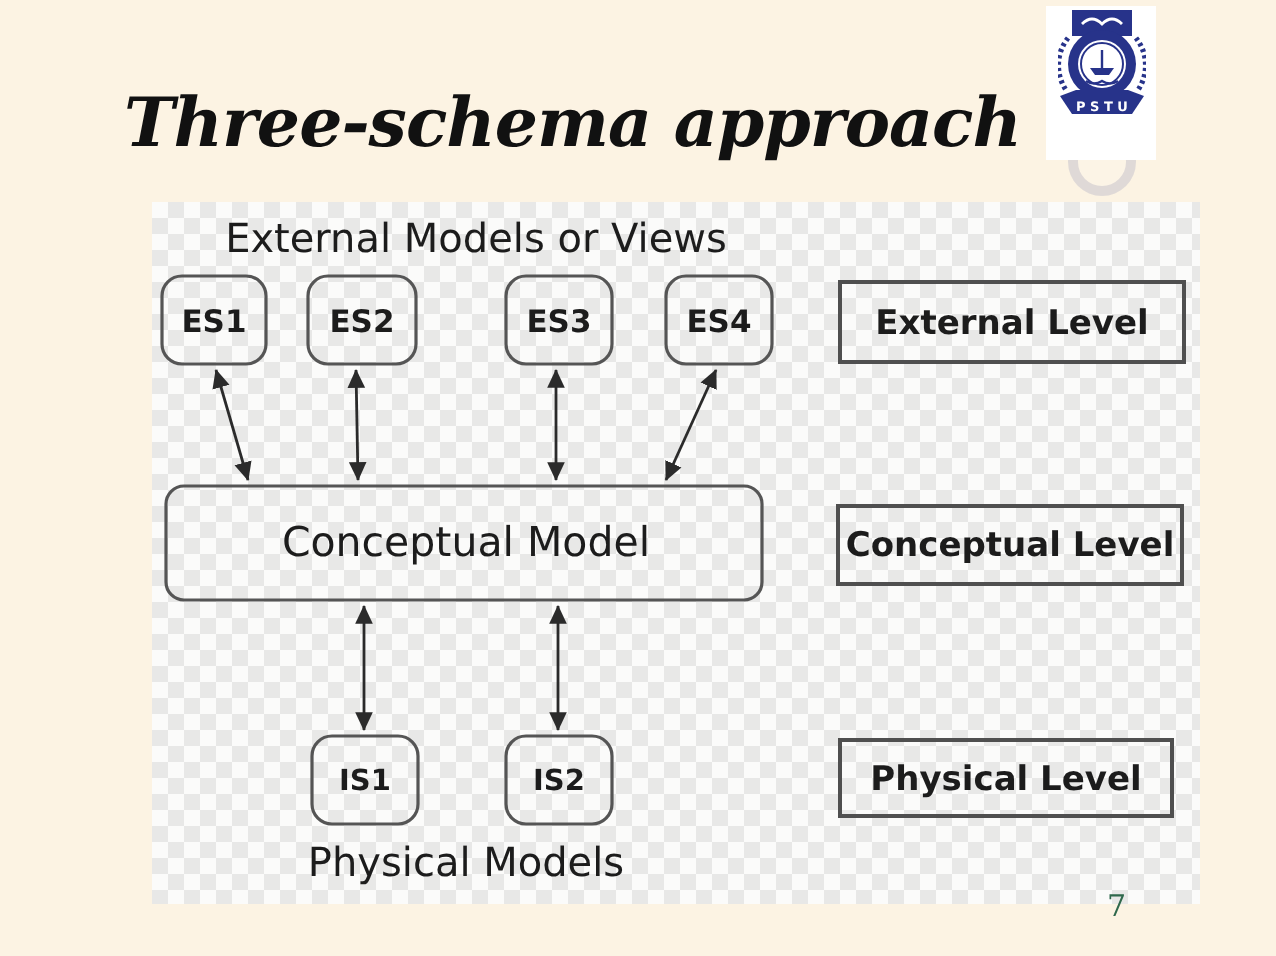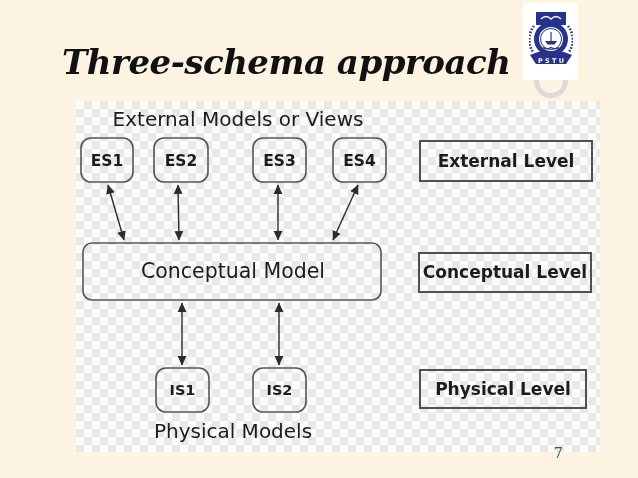--- a/index.html
+++ b/index.html
@@ -14,21 +14,21 @@
     position:absolute;left:62px;top:42px;margin:0;
     font-family:"DejaVu Serif", serif;
     font-style:italic;font-weight:bold;
     font-size:34px;letter-spacing:-0.5px;
     color:#111111;white-space:nowrap;
   }
 
   
   .logo{
     position:absolute;right:0;top:3px;width:55px;height:77px;
-    background:#ffffff;display:flex;align-items:center;justify-content:center;
+    background:#ffffff;display:flex;justify-content:center;
   }
   .logo-reflection{
     position:absolute;right:0;top:80px;width:55px;height:26px;
     overflow:hidden;opacity:0.13;display:flex;justify-content:center;
   }
   .logo-reflection svg{transform:scaleY(-1);margin-top:-34px;}
 
   
   .diagram{
     position:absolute;left:55px;top:101px;width:524px;height:351px;

